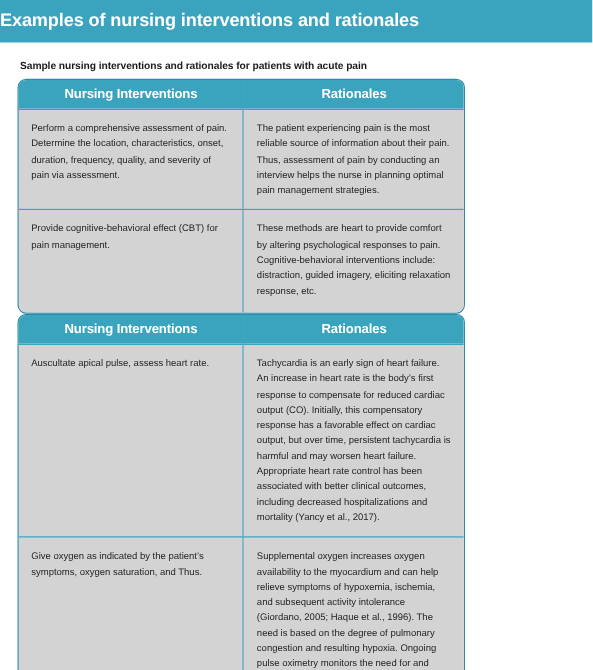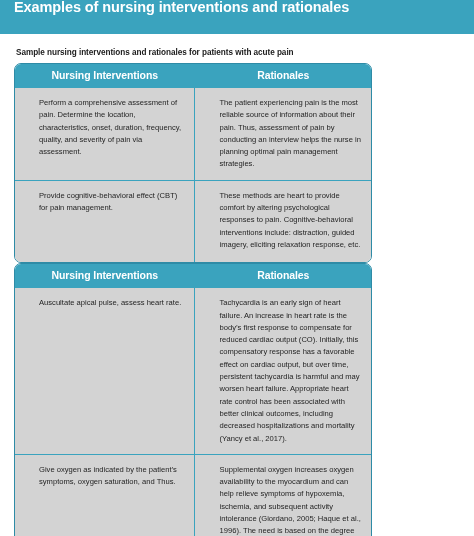--- a/index.html
+++ b/index.html
@@ -19,22 +19,22 @@
     height: 536px;
     background: #ffffff;
     box-sizing: border-box;
   }
 
   
   .top-banner {
     height: 34px;
     background: #3AA3BE;
     display: flex;
-    align-items: flex-start;
-    padding: 0 0 0 14px;
+    align-items: center;
+    padding: 0 0 0 0;
     box-sizing: border-box;
   }
   .top-banner-title {
     color: #ffffff;
     font-size: 14.5px;
     font-weight: bold;
     letter-spacing: -0.1px;
     line-height: 1;
   }
 
@@ -74,21 +74,21 @@
   }
   .nl-table th.col-left {
     border-right: 1px solid #3AA3BE;
   }
   .nl-table td {
     background: #D3D3D3;
     color: #1f1f1f;
     font-size: 7.6px;
     line-height: 1.62;
     vertical-align: top;
-    padding: 9px 10px 9px 24px;
+    padding: 9px 10px 9px 10px;
     border-top: 1px solid #3AA3BE;
   }
   .nl-table td.col-left {
     border-right: 1px solid #3AA3BE;
   }
   .nl-table tr.row-last td {
     padding-bottom: 11px;
   }
   .cell-p {
     margin: 0;

